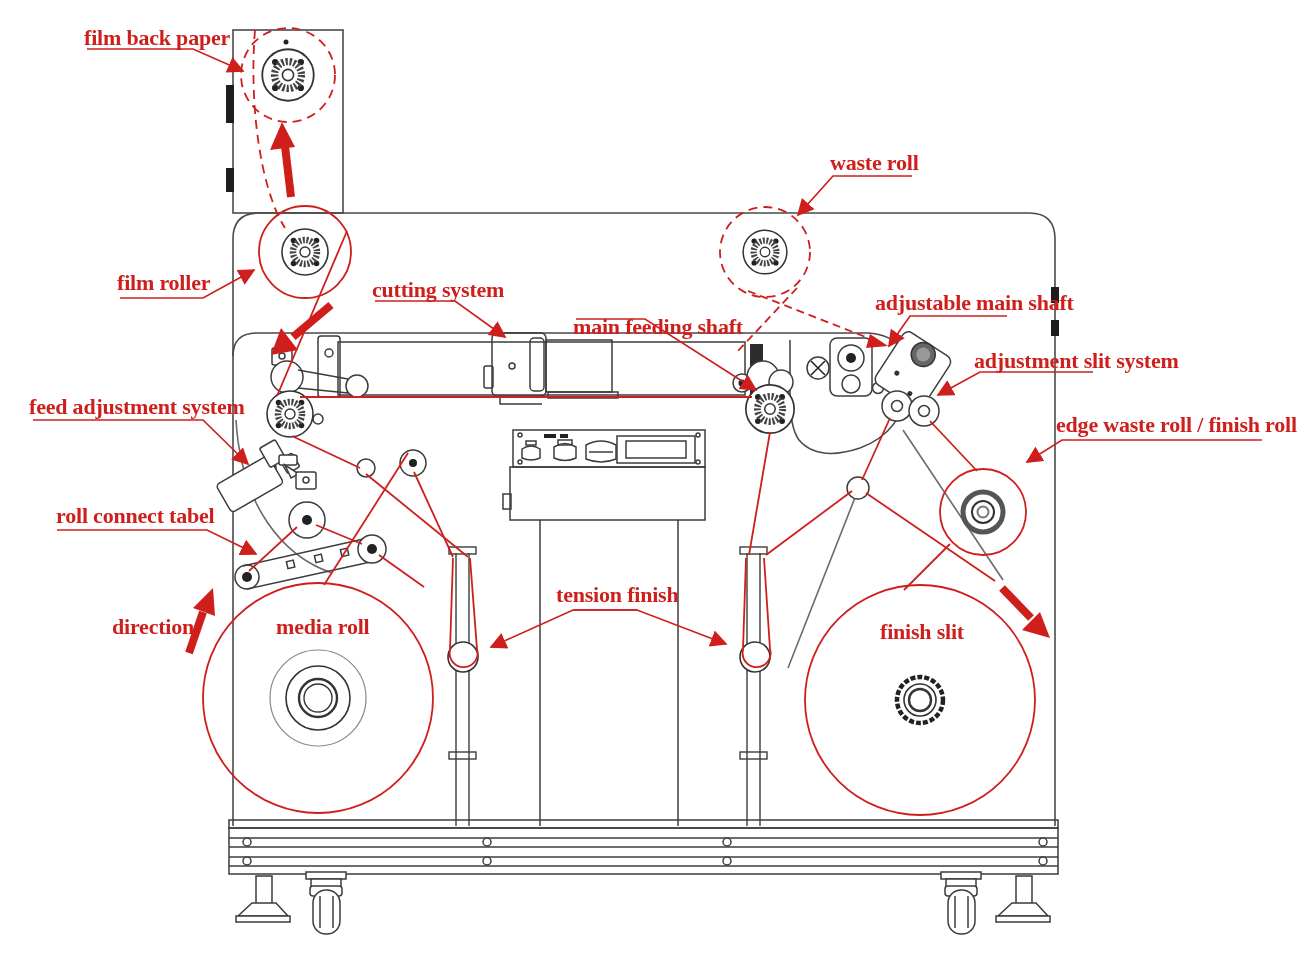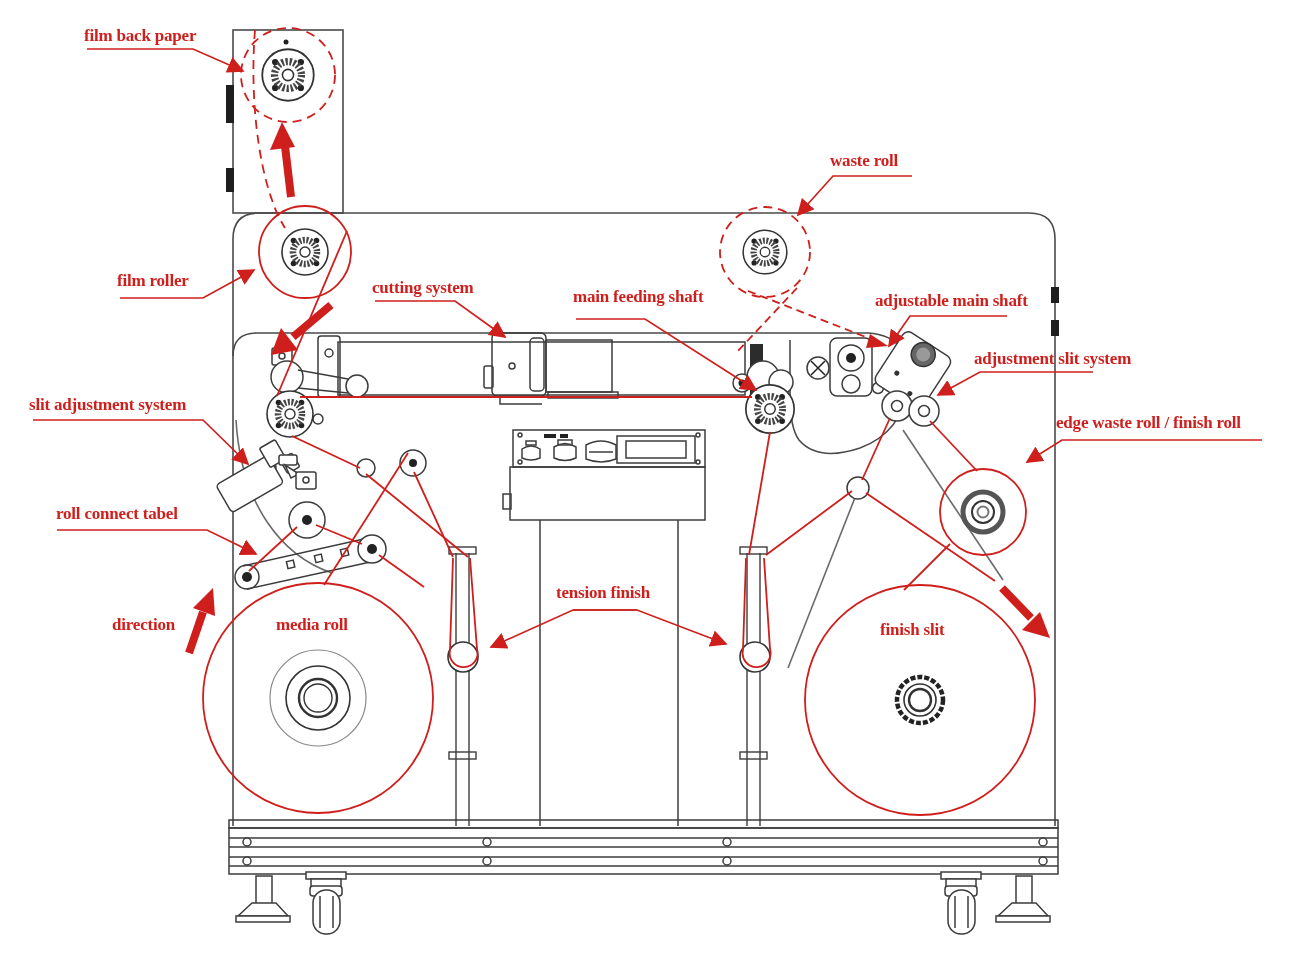--- a/index.html
+++ b/index.html
@@ -1,19 +1,19 @@
 <!DOCTYPE html>
 <html><head>
 <meta charset="utf-8">
 <style>
   html,body{margin:0;padding:0;background:#fff;}
   #stage{position:relative;width:1311px;height:963px;background:#ffffff;overflow:hidden;
          font-family:"Liberation Serif",serif;}
   #art{position:absolute;left:0;top:0;}
-  .lbl{position:absolute;font-weight:bold;font-size:17px;line-height:1;
+  .lbl{position:absolute;font-weight:bold;font-size:22px;line-height:1;
        color:#cf1f1c;white-space:nowrap;letter-spacing:-0.2px;
        font-family:"Liberation Serif",serif;}
 </style>
 </head>
 <body>
 
 <div id="stage">
 
 <svg id="art" width="1311" height="963" viewBox="0 0 1311 963">
   <defs>
@@ -314,25 +314,25 @@
     <g>
       <line x1="1002" y1="588" x2="1031" y2="618" stroke-width="8"></line>
       <polygon points="1050,638 1040,612 1022,630" stroke="none"></polygon>
     </g>
   </g>
 </svg>
 
 <div class="lbl" style="left:84px;top:27px">film back paper</div>
 <div class="lbl" style="left:117px;top:272px">film roller</div>
 <div class="lbl" style="left:372px;top:279px">cutting system</div>
-<div class="lbl" style="left:573px;top:288px">main feeding shaft</div>
+<div class="lbl" style="left:573px;top:316px">main feeding shaft</div>
 <div class="lbl" style="left:830px;top:152px">waste roll</div>
 <div class="lbl" style="left:875px;top:292px">adjustable main shaft</div>
 <div class="lbl" style="left:974px;top:350px">adjustment slit system</div>
 <div class="lbl" style="left:1056px;top:414px">edge waste roll / finish roll</div>
-<div class="lbl" style="left:29px;top:396px">slit adjustment system</div>
+<div class="lbl" style="left:29px;top:396px">feed adjustment system</div>
 <div class="lbl" style="left:56px;top:505px">roll connect tabel</div>
 <div class="lbl" style="left:112px;top:616px">direction</div>
 <div class="lbl" style="left:276px;top:616px">media roll</div>
 <div class="lbl" style="left:556px;top:584px">tension finish</div>
 <div class="lbl" style="left:880px;top:621px">finish slit</div>
 
 </div>
 
 </body></html>

